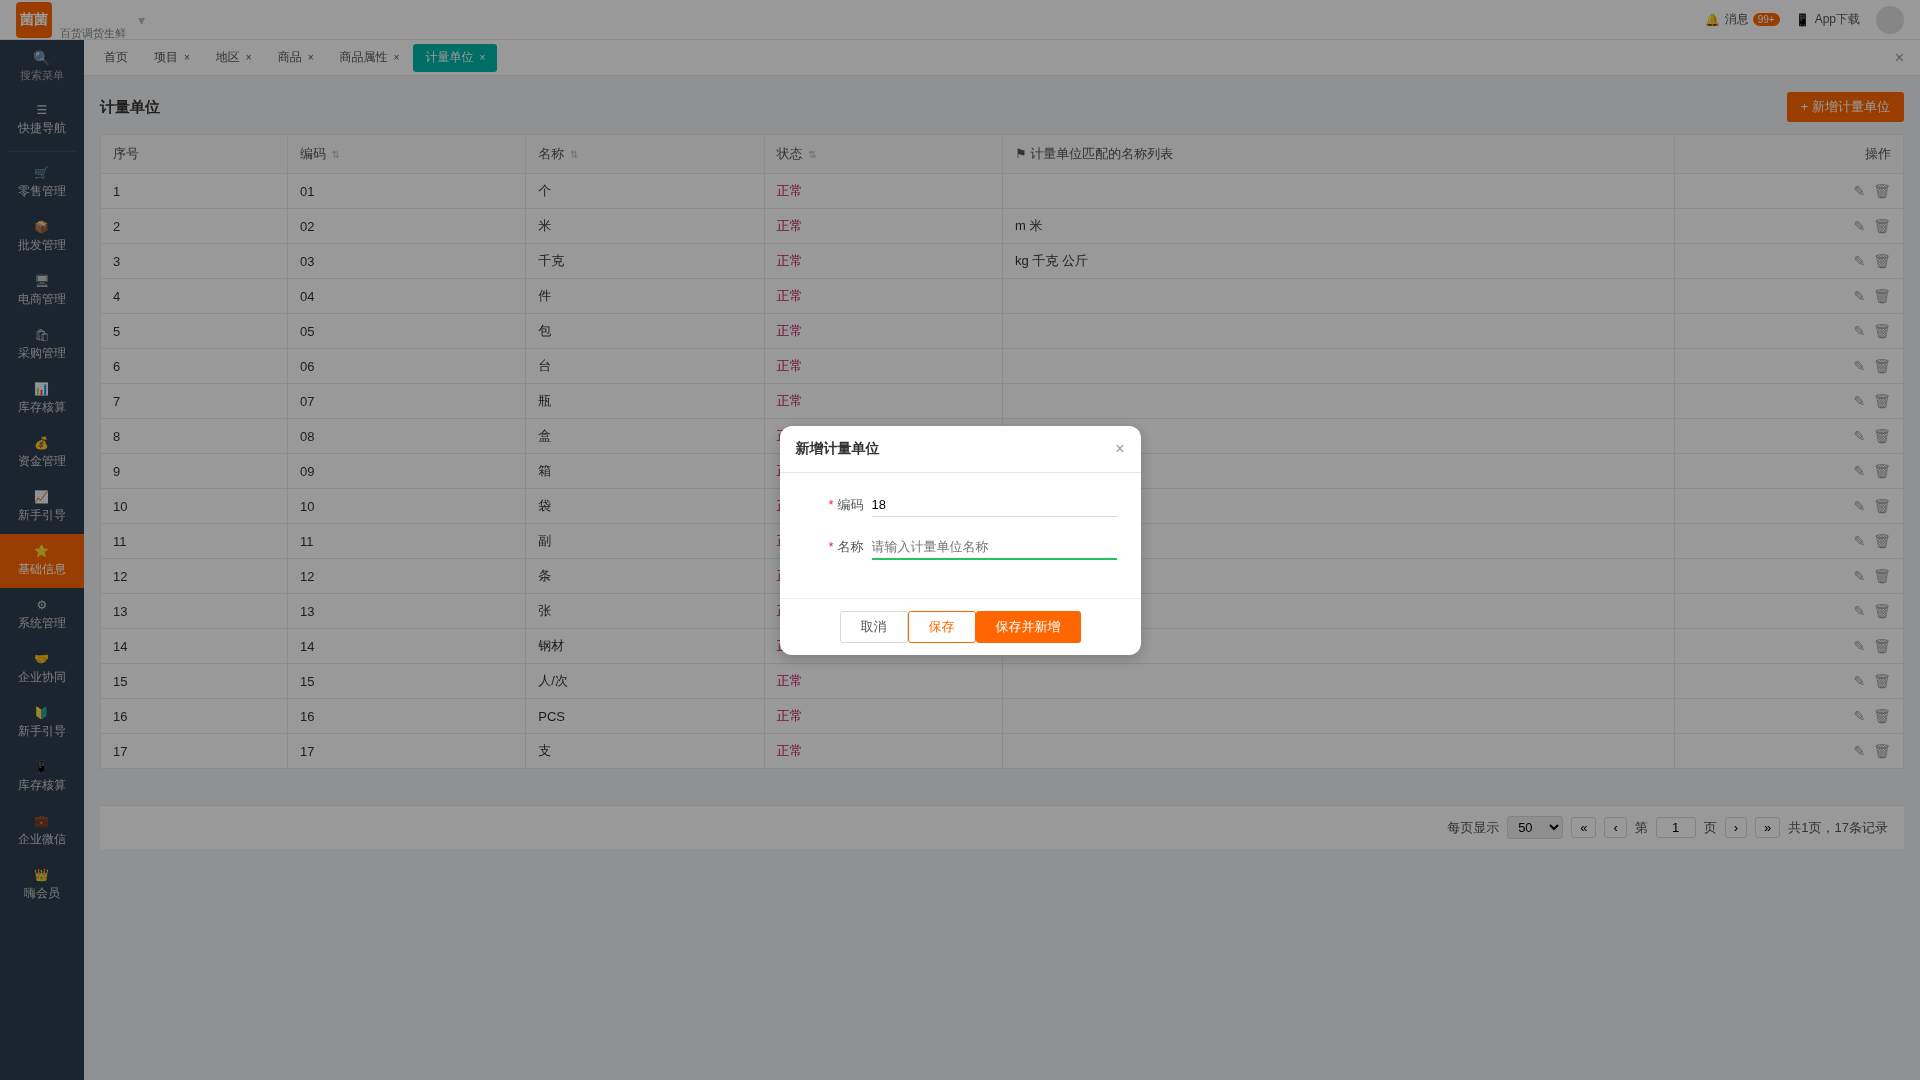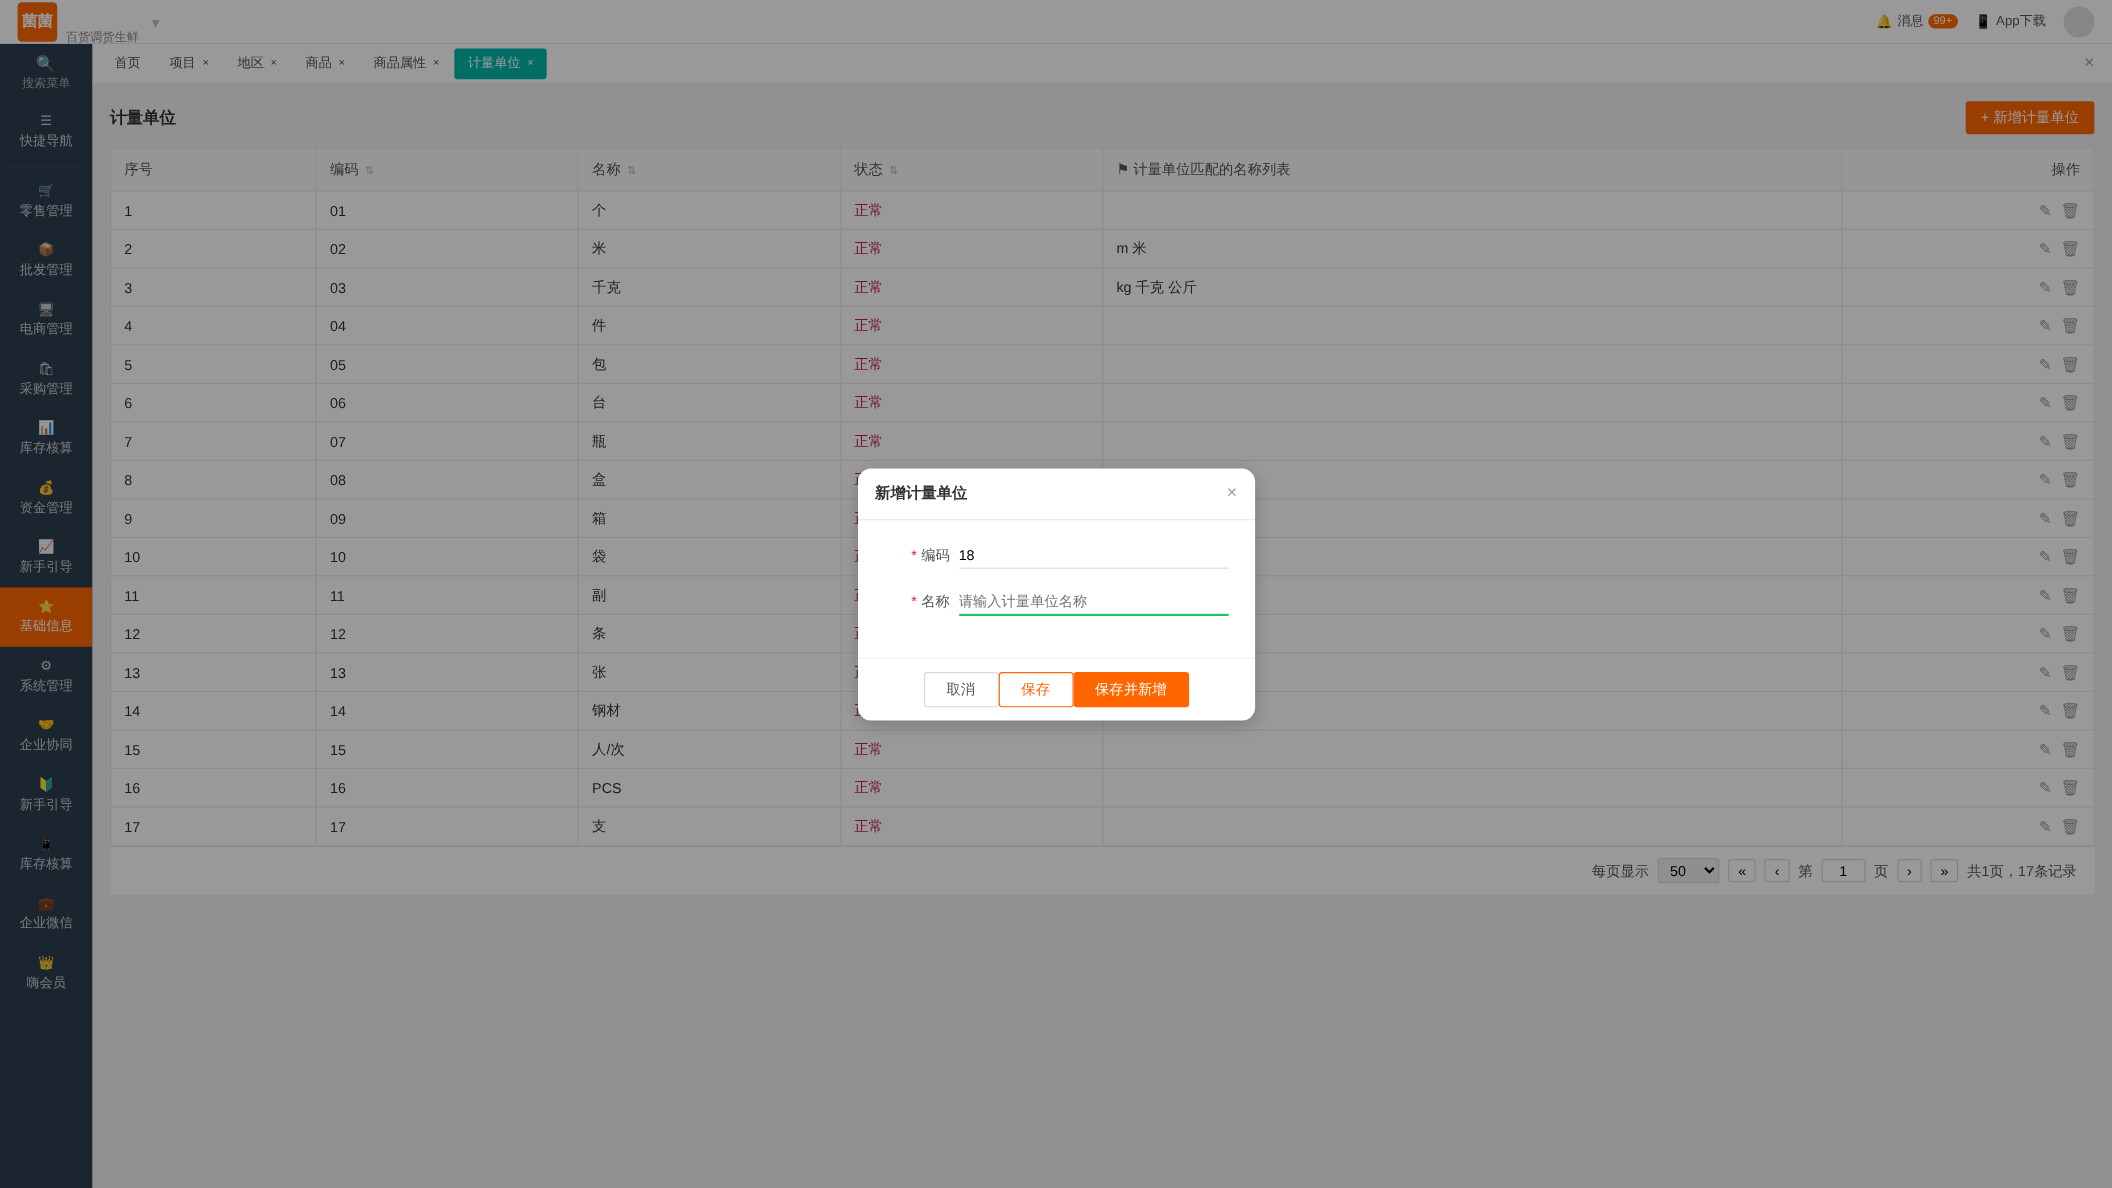--- a/index.html
+++ b/index.html
@@ -209,20 +209,21 @@
     .pagination-bar {
       display: flex;
       align-items: center;
       justify-content: flex-end;
       padding: 10px 16px;
       background: #fff;
       border-top: 1px solid #e8e8e8;
       gap: 8px;
       font-size: 13px;
       color: #555;
+      margin-top: 36px;
     }
     .pagination-select {
       border: 1px solid #d9d9d9;
       border-radius: 3px;
       padding: 2px 6px;
       font-size: 13px;
     }
     .pagination-btn {
       border: 1px solid #d9d9d9;
       background: #fff;

